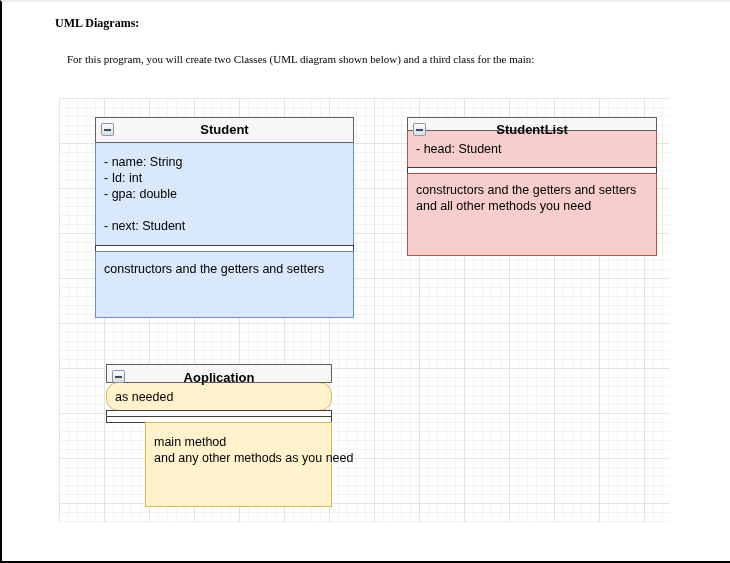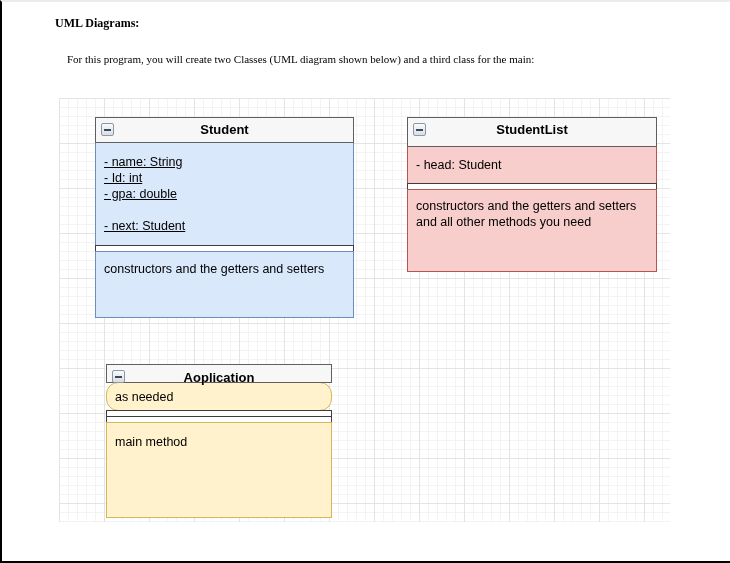--- a/index.html
+++ b/index.html
@@ -76,34 +76,34 @@
     border: 1px solid #3d3d3d;
   }
   .blue   { background: #dae8fc; border: 1px solid #6c8ebf; }
   .red    { background: #f8cecc; border: 1px solid #b85450; }
   .yellow { background: #fff2cc; border: 1px solid #d6b656; }
   .attr-line, .method-line { min-height: 16px; white-space: pre; }
 
   
   #box-student { left: 36px; top: 19px; width: 259px; }
   #box-student .uml-header { height: 26px; line-height: 24px; text-align: center; }
-  #box-student .sec-attrs { height: 104px; padding-top: 11px; text-decoration: underline; }
+  #box-student .sec-attrs { height: 104px; padding-top: 11px; }
   #box-student .sec-methods { height: 67px; padding-top: 9px; }
 
   
   #box-studentlist { left: 348px; top: 19px; width: 250px; }
-  #box-studentlist .uml-header { height: 30px; line-height: 23px; }
+  #box-studentlist .uml-header { height: 14px; line-height: 23px; }
   #box-studentlist .sec-attrs { height: 38px; padding-top: 10px; }
   #box-studentlist .sec-methods { height: 83px; padding-top: 8px; }
 
   
   #box-application { left: 47px; top: 266px; width: 226px; }
   #box-application .uml-header { height: 19px; line-height: 25px; text-align: center; }
   #box-application .sec-attrs { height: 29px; padding-top: 6px; border-radius: 12px; }
-  #box-application .sec-methods { height: 96px; padding-top: 11px; }
+  #box-application .sec-methods { height: 85px; padding-top: 11px; margin-left: 39px; }
 </style>
 </head>
 <body>
 
 <div class="doc-heading">UML Diagrams:</div>
 <div class="doc-paragraph">For this program, you will create two Classes (UML diagram shown below) and a third class for the main:</div>
 
 <div class="diagram-canvas">
 
   <div class="uml-box" id="box-student">
@@ -144,16 +144,17 @@
       <span class="collapse-btn"></span>
       <span class="title-text">Aoplication</span>
     </div>
     <div class="uml-sec yellow sec-attrs">
       <div class="attr-line">as needed</div>
     </div>
     <div class="uml-sep"></div>
     <div class="uml-sep"></div>
     <div class="uml-sec yellow sec-methods">
       <div class="method-line">main method</div>
+      <div class="method-line">and any other methods as you need</div>
     </div>
   </div>
 
 </div>
 
 </body></html>

